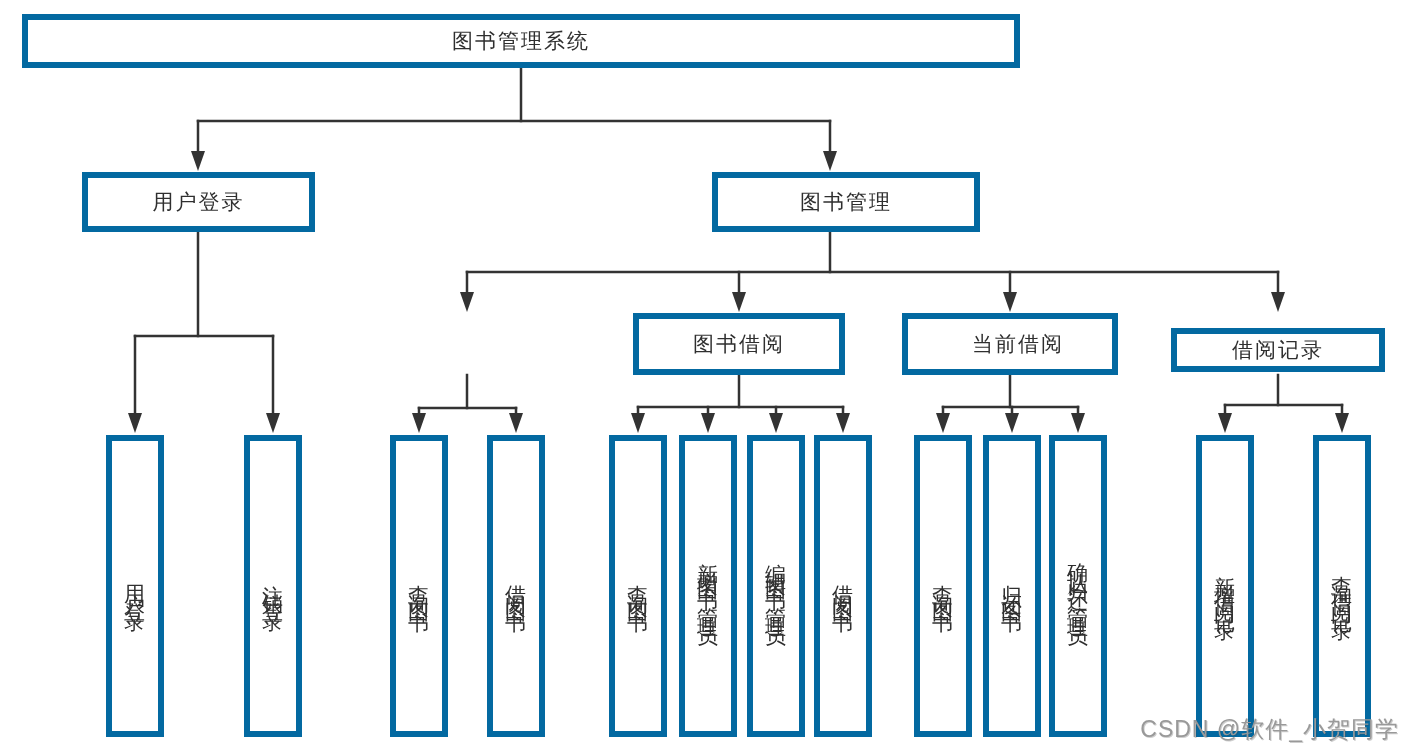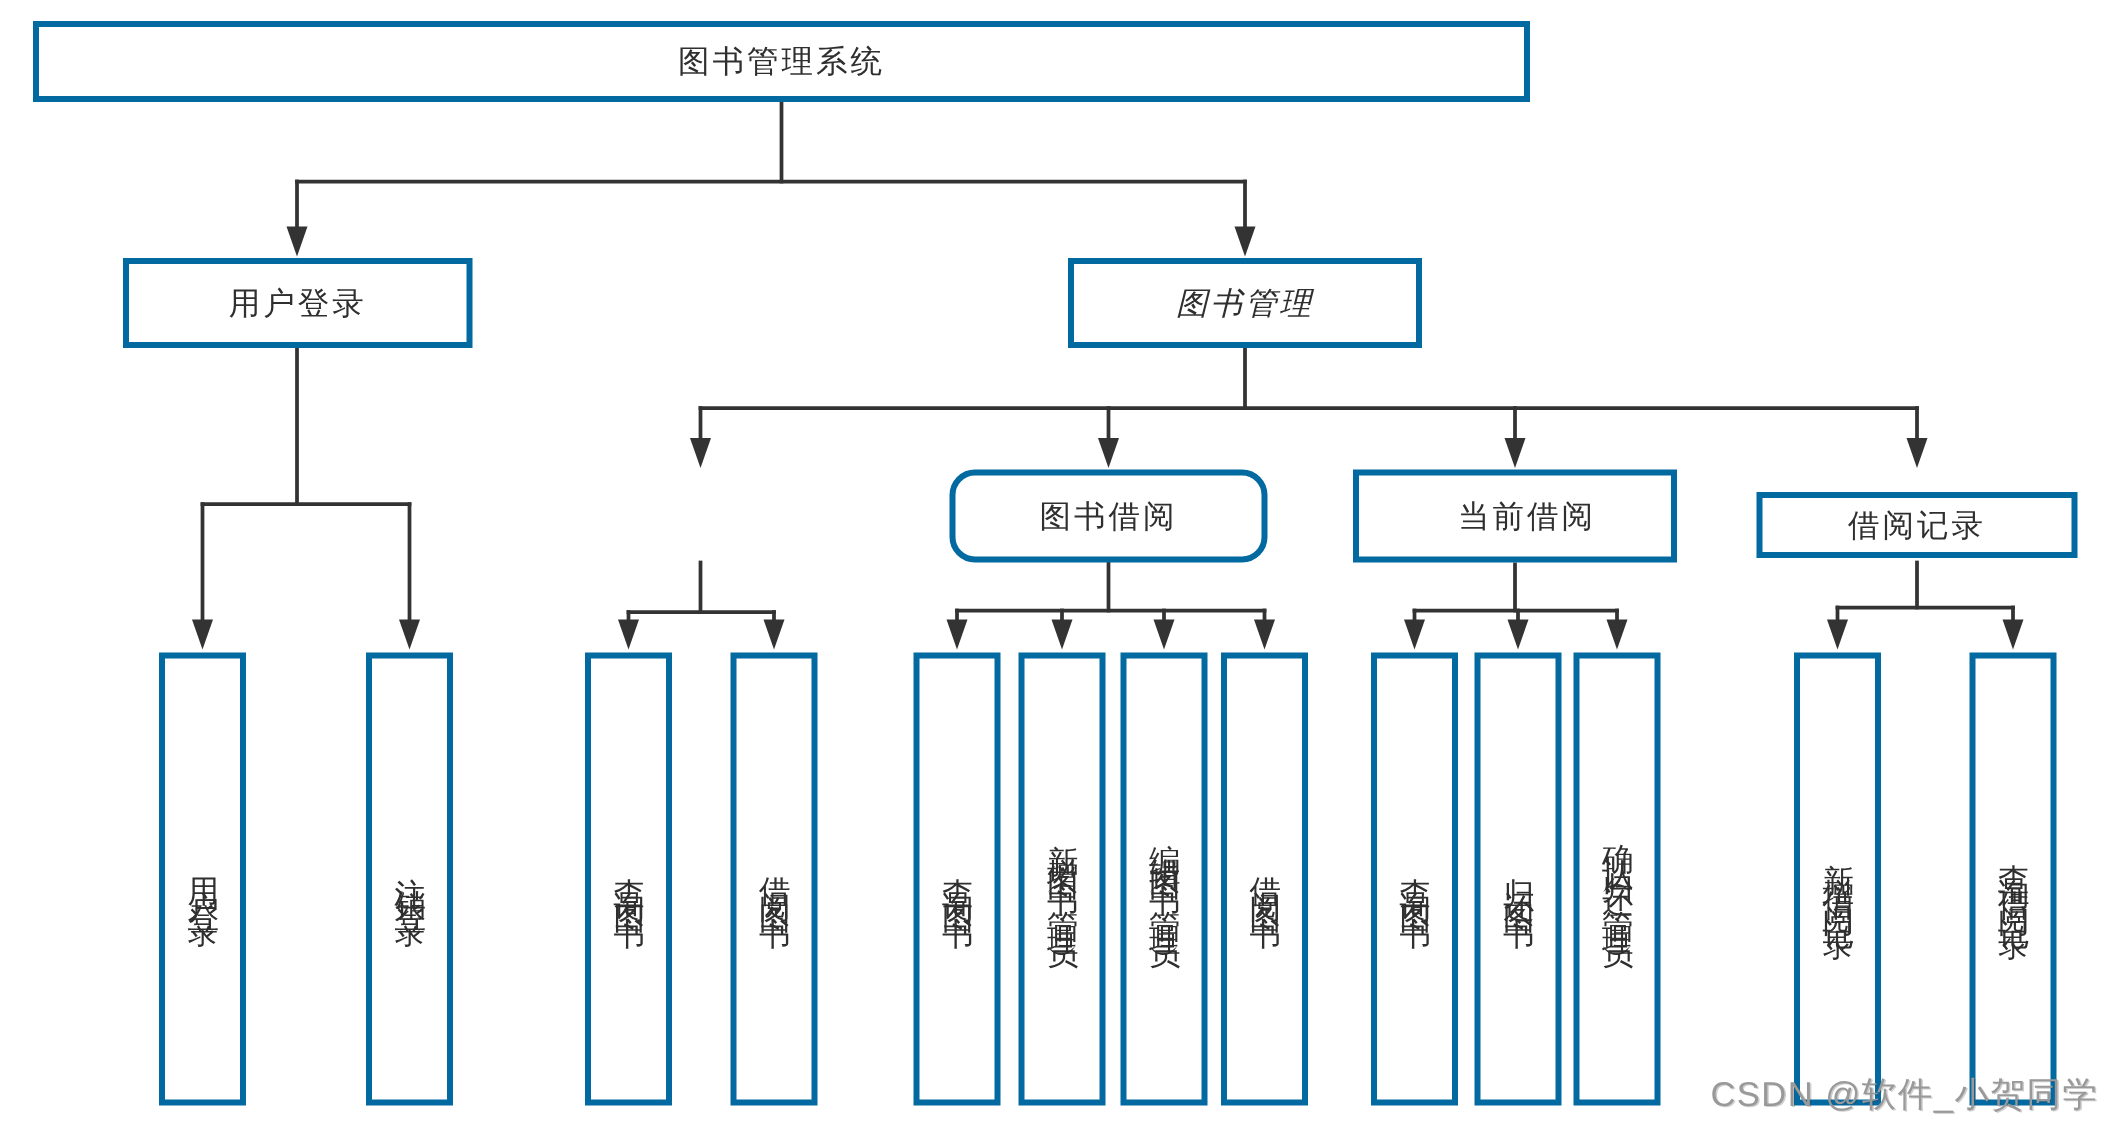--- a/index.html
+++ b/index.html
@@ -17,21 +17,21 @@
   }
   svg.wires {
     position: absolute;
     left: 0; top: 0;
     width: 1405px; height: 747px;
   }
   .node {
     position: absolute;
     box-sizing: border-box;
     background: #ffffff;
-    border: 4px solid #0369a1;
+    border: 6px solid #0369a1;
     color: #2f2f2f;
     display: flex;
     align-items: center;
     justify-content: center;
     text-align: center;
   }
   .node.h {
     font-size: 21px;
     letter-spacing: 2px;
     white-space: nowrap;
@@ -124,23 +124,23 @@
       <polygon points="1005,413 1019,413 1012,433"></polygon>
       <polygon points="1071,413 1085,413 1078,433"></polygon>
       <polygon points="1218,413 1232,413 1225,433"></polygon>
       <polygon points="1335,413 1349,413 1342,433"></polygon>
     </g>
   </svg>
 
   <div class="node h" style="left:22px; top:14px; width:998px; height:54px;">图书管理系统</div>
 
   <div class="node h" style="left:82px; top:172px; width:233px; height:60px;">用户登录</div>
-  <div class="node h" style="left:712px; top:172px; width:236px; height:60px;font-style:italic;">图书管理</div>
+  <div class="node h" style="left:712px; top:172px; width:268px; height:60px;">图书管理</div>
 
-  <div class="node h" style="left:633px; top:313px; width:212px; height:62px;border-radius:17px;">图书借阅</div>
+  <div class="node h" style="left:633px; top:313px; width:212px; height:62px;">图书借阅</div>
   <div class="node h" style="left:902px; top:313px; width:216px; height:62px;padding-left:16px;">当前借阅</div>
   <div class="node h" style="left:1171px; top:313px; width:214px; height:44px;margin-top:15px;">借阅记录</div>
 
   <div class="node v" style="left:106px; top:435px; width:58px; height:302px;">用户登录</div>
   <div class="node v" style="left:244px; top:435px; width:58px; height:302px;">注销登录</div>
 
   <div class="node v" style="left:390px; top:435px; width:58px; height:302px;">查询图书</div>
   <div class="node v" style="left:487px; top:435px; width:58px; height:302px;">借阅图书</div>
 
   <div class="node v" style="left:609px; top:435px; width:58px; height:302px;">查询图书</div>

